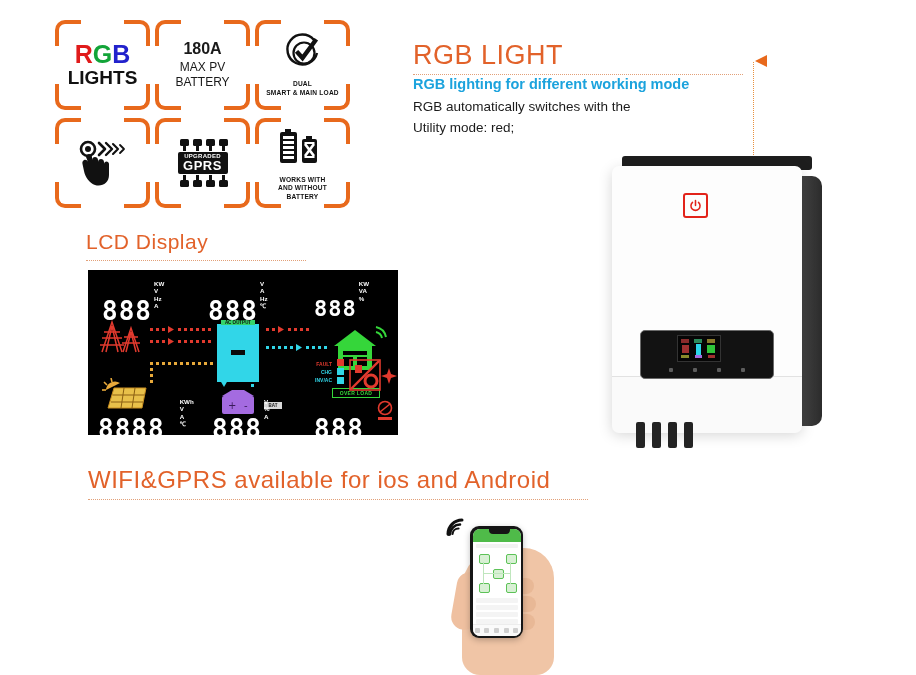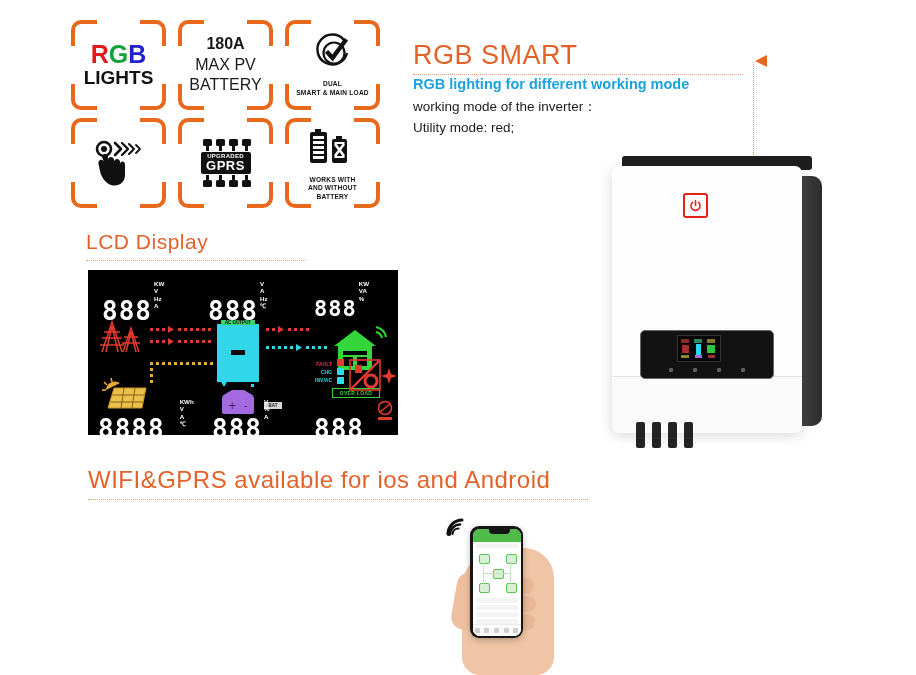--- a/index.html
+++ b/index.html
@@ -6,41 +6,41 @@
   body{
     width:916px;height:675px;
     background:#ffffff;
     font-family:"Liberation Sans",sans-serif;
     position:relative;
     overflow:hidden;
   }
   .abs{position:absolute;}
 
   
-  #badge-grid{left:71px;top:20px;width:300px;height:190px;
+  #badge-grid{left:55px;top:20px;width:300px;height:190px;
     display:grid;grid-template-columns:repeat(3,95px);grid-template-rows:repeat(2,90px);
-    gap:8px 12px;}
+    gap:8px 5px;}
   .badge{position:relative;background:#fff;}
   
   .badge .br{position:absolute;width:22px;height:22px;border:4px solid #E8691C;}
   .badge .br.tl{left:0;top:0;border-right:none;border-bottom:none;border-top-left-radius:10px;}
   .badge .br.tr{right:0;top:0;border-left:none;border-bottom:none;border-top-right-radius:10px;}
   .badge .br.bl{left:0;bottom:0;border-right:none;border-top:none;border-bottom-left-radius:10px;}
   .badge .br.brr{right:0;bottom:0;border-left:none;border-top:none;border-bottom-right-radius:10px;}
   .badge-inner{position:absolute;inset:0;display:flex;flex-direction:column;
     align-items:center;justify-content:center;text-align:center;}
 
   
   .rgb-row{font-size:25px;font-weight:bold;letter-spacing:0px;line-height:1;}
   .rgb-r{color:#E01B1B;}.rgb-g{color:#12A438;}.rgb-b{color:#2222CC;}
   .rgb-lights{font-size:19px;font-weight:bold;color:#111;line-height:1.05;margin-top:1px;}
 
   
   .big-num{font-size:16px;font-weight:bold;color:#1a1a1a;line-height:1;}
-  .sub-line{font-size:16px;color:#1a1a1a;line-height:1.25;margin-top:3px;text-align:right;}
+  .sub-line{font-size:12px;color:#1a1a1a;line-height:1.25;margin-top:3px;text-align:right;}
 
   
   .cap{font-size:6.6px;font-weight:bold;color:#111;line-height:1.25;margin-top:3px;letter-spacing:.2px;}
 
   
   .head-orange{color:#E2622A;font-weight:400;letter-spacing:.5px;}
   #rgb-light-title{left:413px;top:40px;font-size:27px;}
   #rgb-title-rule{left:413px;top:74px;width:330px;border-top:1.5px dotted #E2a078;}
   #rgb-subtitle{left:413px;top:76px;font-size:14.5px;font-weight:bold;color:#1CA3DD;}
   #rgb-body{left:413px;top:96px;width:300px;font-size:13.5px;color:#1b1b1b;line-height:21px;}
@@ -239,25 +239,25 @@
           <path d="M26.5 18 h10 M26.5 32 h10" stroke="#fff" stroke-width="2.2"></path>
         </svg>
       </span>
       <div class="cap" style="white-space:pre-line">WORKS WITH
 AND WITHOUT
 BATTERY</div>
     </div>
   </div>
 </div>
 
-<div class="abs head-orange" id="rgb-light-title">RGB SMART</div>
+<div class="abs head-orange" id="rgb-light-title">RGB LIGHT</div>
 <div class="abs" id="rgb-title-rule"></div>
 <div class="abs" id="rgb-subtitle">RGB lighting for different working mode</div>
 <div class="abs" id="rgb-body">
-  <div>working mode of the inverter：</div>
+  <div>RGB automatically switches with the</div>
   <div>Utility mode: red;</div>
 </div>
 
 <div class="abs" id="leader-h"></div>
 <div class="abs" id="leader-v"></div>
 <div class="abs" id="leader-arrow"></div>
 
 <div class="abs" id="inverter">
   <div class="inv-top"></div>
   <div class="inv-side"></div>

